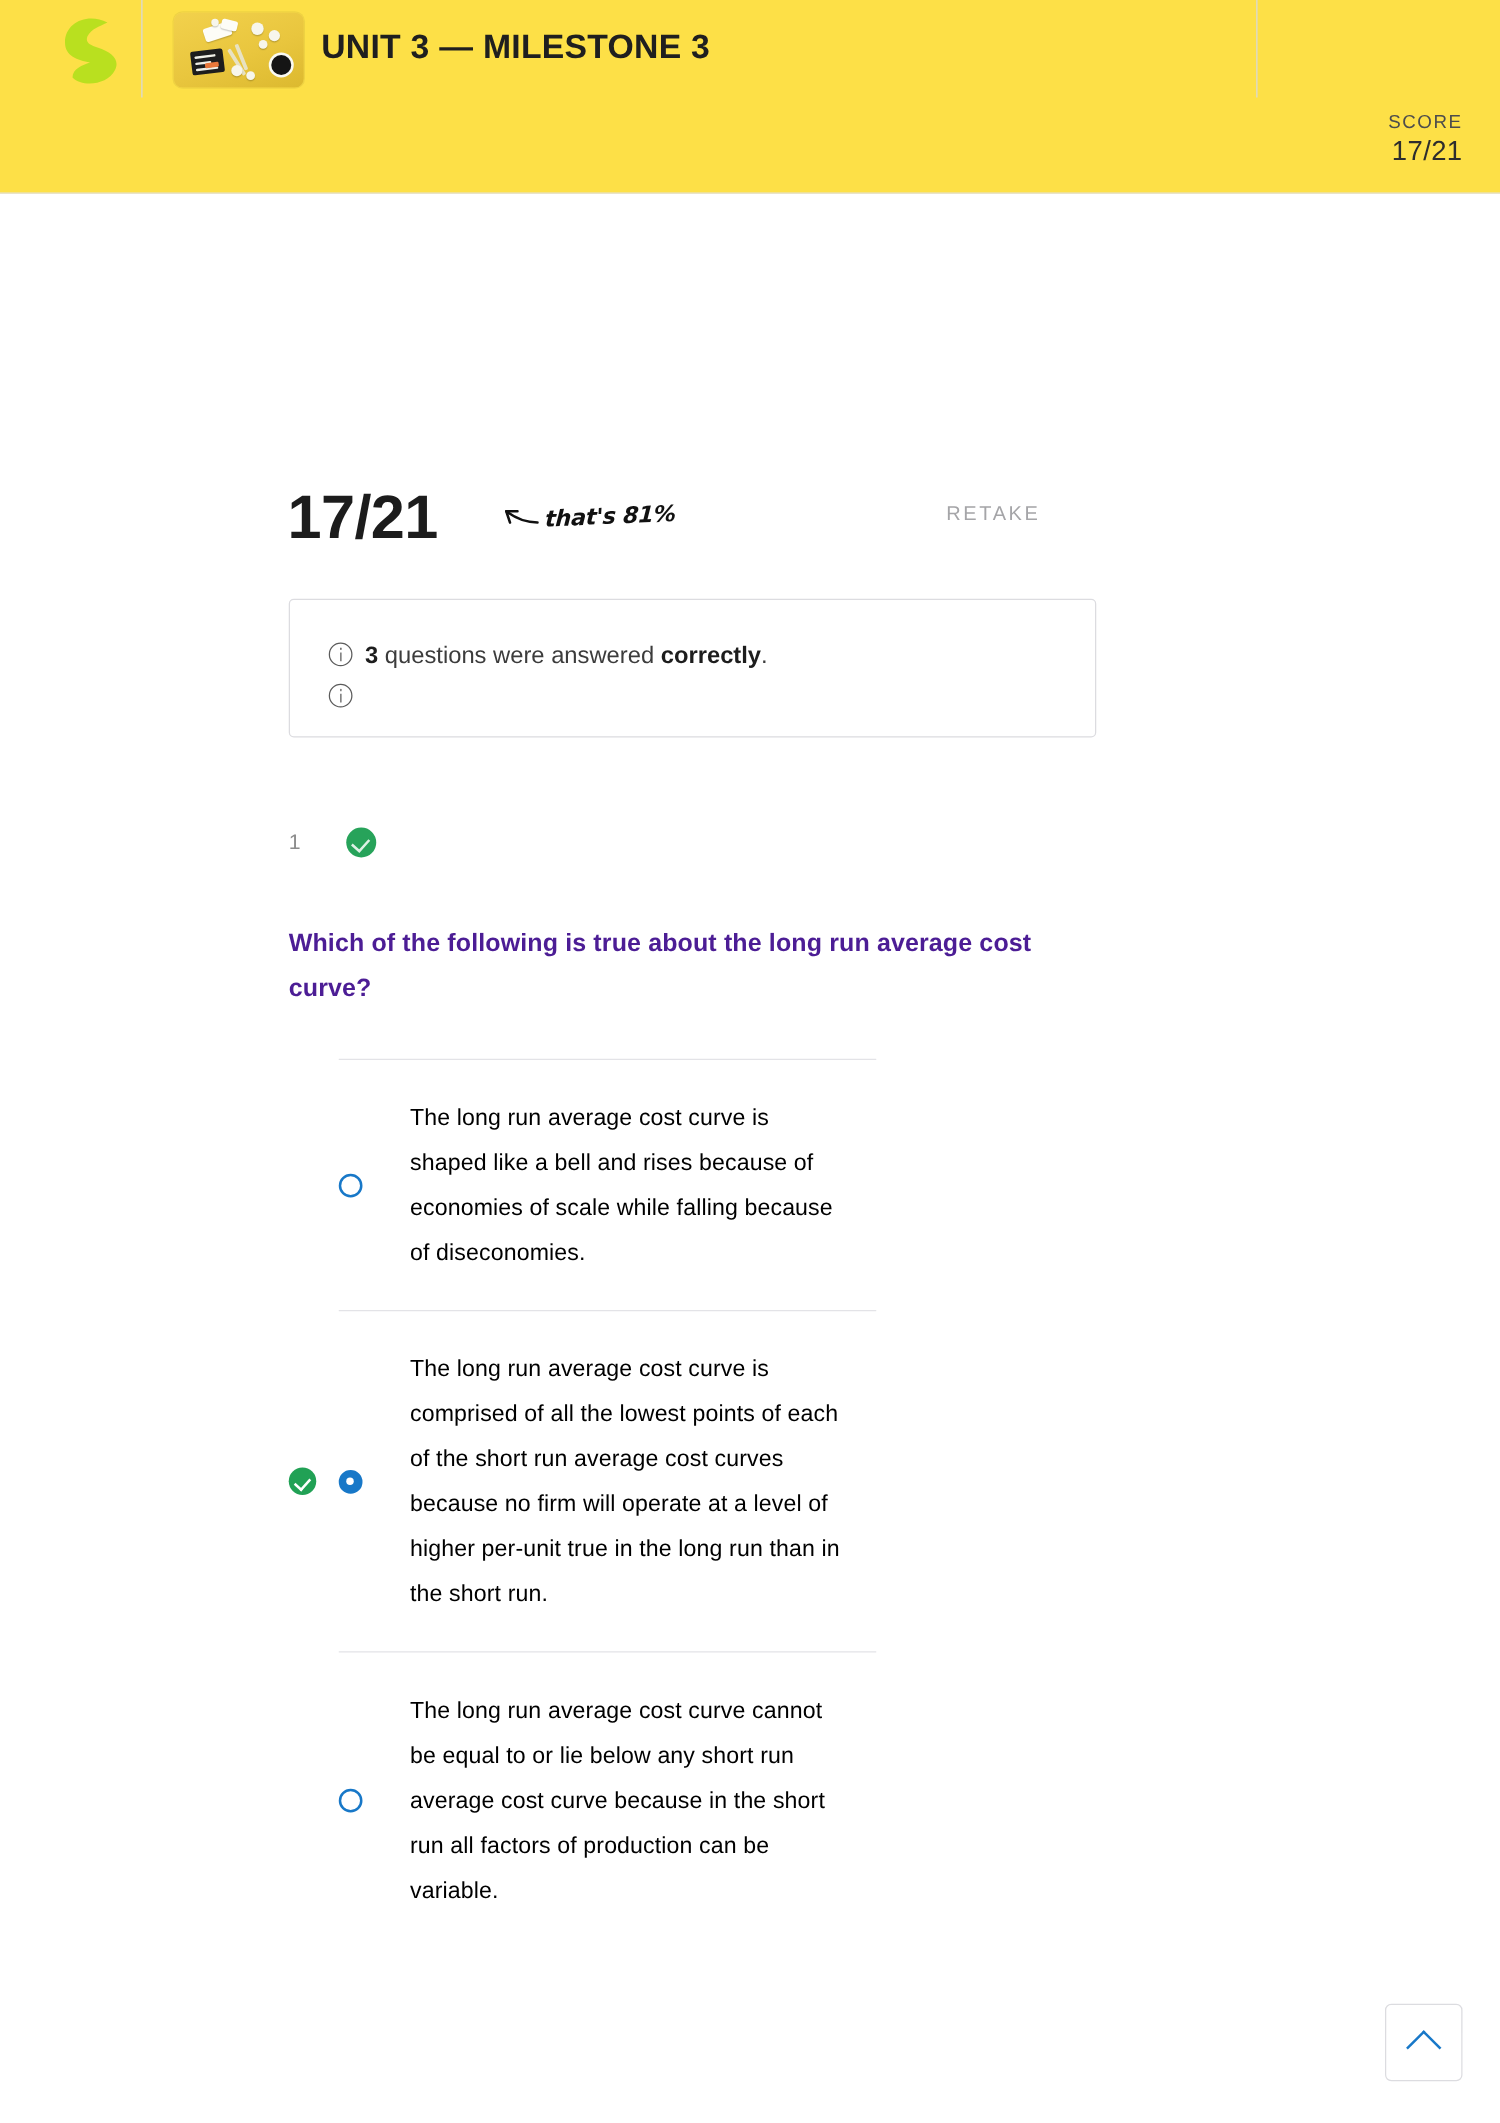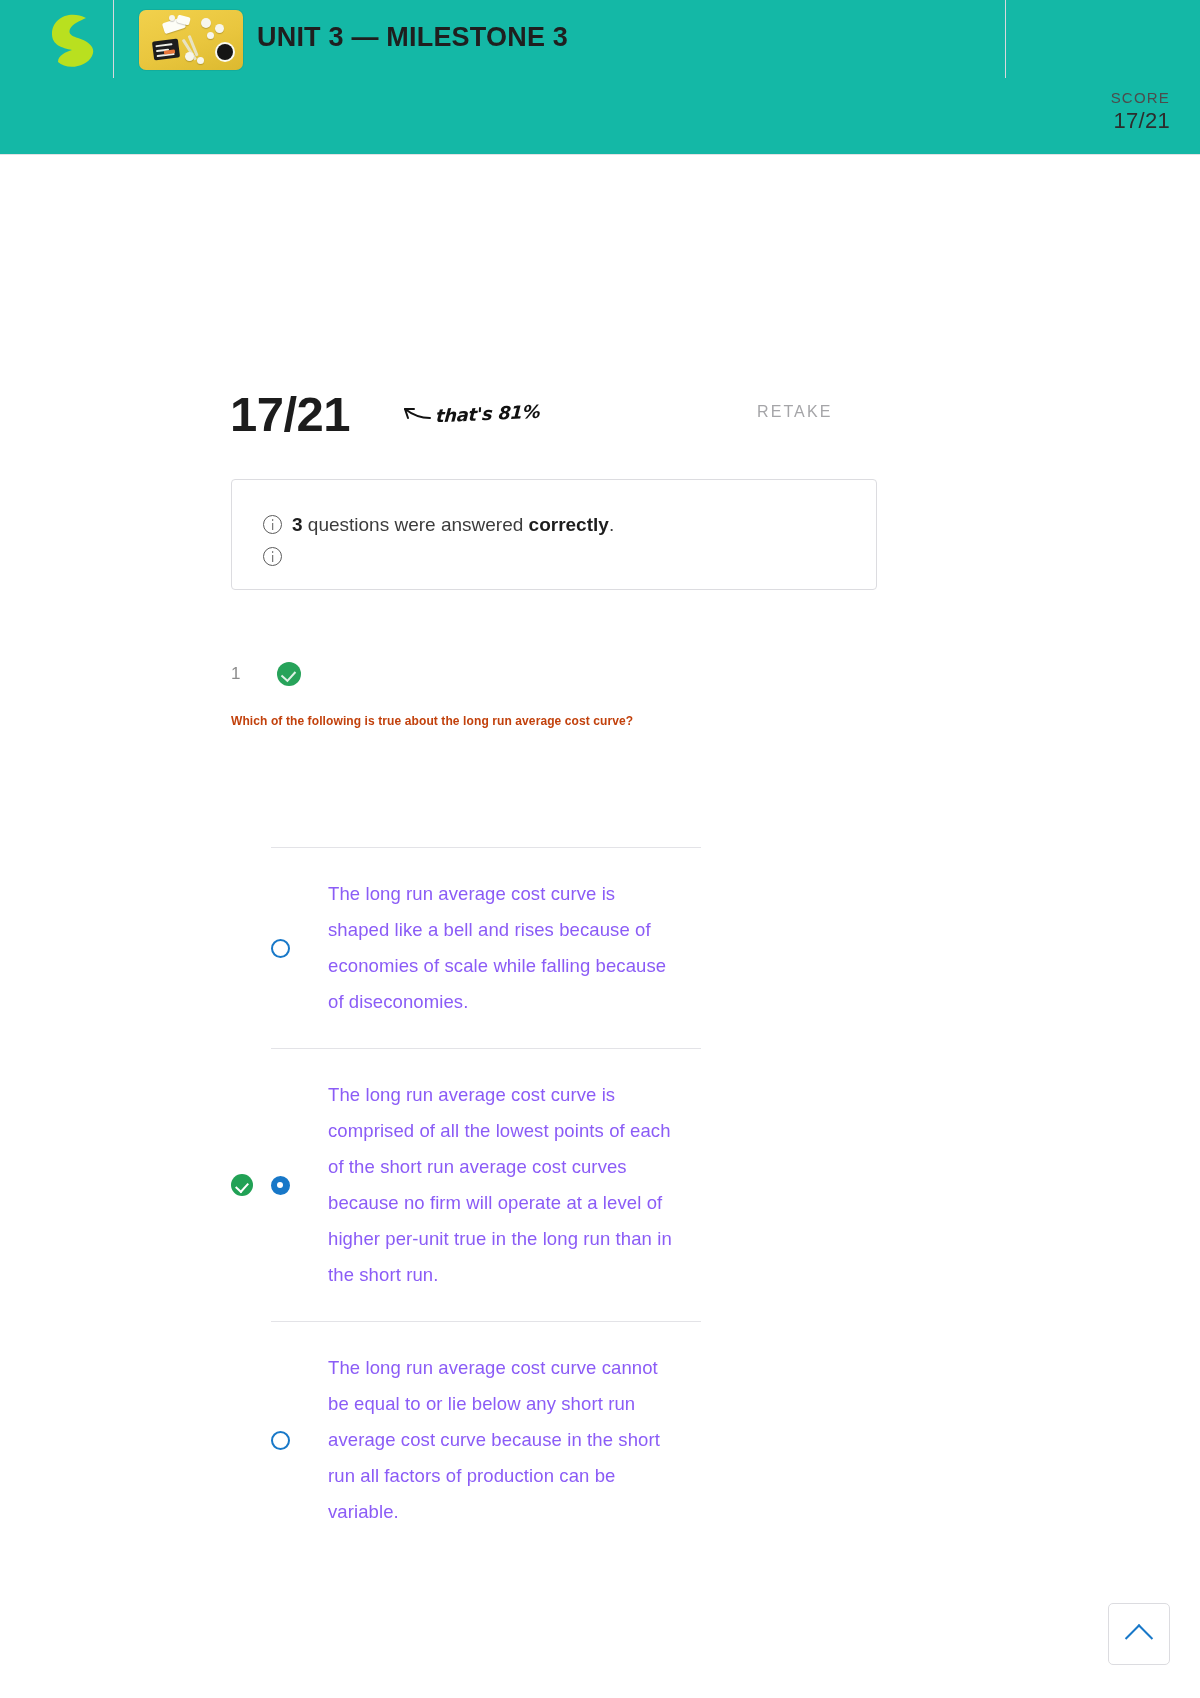--- a/index.html
+++ b/index.html
@@ -11,21 +11,21 @@
     color: #2b2b2b;
     overflow: hidden;
   }
   .page { position: relative; width: 1200px; height: 1698px; background:#fff; }
 
   
   .header {
     position: relative;
     height: 155px;
     border-bottom: 1px solid #e2e2e4;
-    background: #14b8a6;
+    background: #fde047;
   }
   .brand-logo {
     position: absolute;
     left: 46px; top: 12px;
     width: 54px; height: 58px;
   }
   .divider-vert {
     position: absolute;
     left: 113px; top: 0px;
     width: 1px; height: 78px;
@@ -176,26 +176,26 @@
     content: "";
     position: absolute;
     left: 7px; top: 6px;
     width: 7px; height: 11px;
     border: solid rgba(255,255,255,.85);
     border-width: 0 2.2px 2.2px 0;
     transform: rotate(42deg);
   }
   .q-text {
     position: absolute;
-    left: 231px; top: 548px;
+    left: 231px; top: 582px;
     width: 640px;
-    font-size: 12px;
+    font-size: 20px;
     font-weight: 700;
     line-height: 36px;
-    color: #c2410c;
+    color: #4c1d95;
     letter-spacing: .1px;
   }
 
   
   .options { position: absolute; left: 271px; top: 692px; width: 430px; }
   .opt-sep { height: 1px; background: #e3e3e7; width: 430px; }
   .opt-row {
     position: relative;
     display: flex;
     align-items: center;
@@ -235,21 +235,21 @@
     position: absolute;
     left: 4.3px; top: 4.3px;
     width: 6px; height: 6px;
     border-radius: 50%;
     background: #ffffff;
   }
   .opt-text {
     margin-left: 38px;
     font-size: 18.5px;
     line-height: 36px;
-    color: #8b5cf6;
+    color: #000000;
     letter-spacing: .1px;
     width: 345px;
   }
 
   
   .to-top {
     position: absolute;
     right: 30px; bottom: 33px;
     width: 62px; height: 62px;
     background: #fff;

